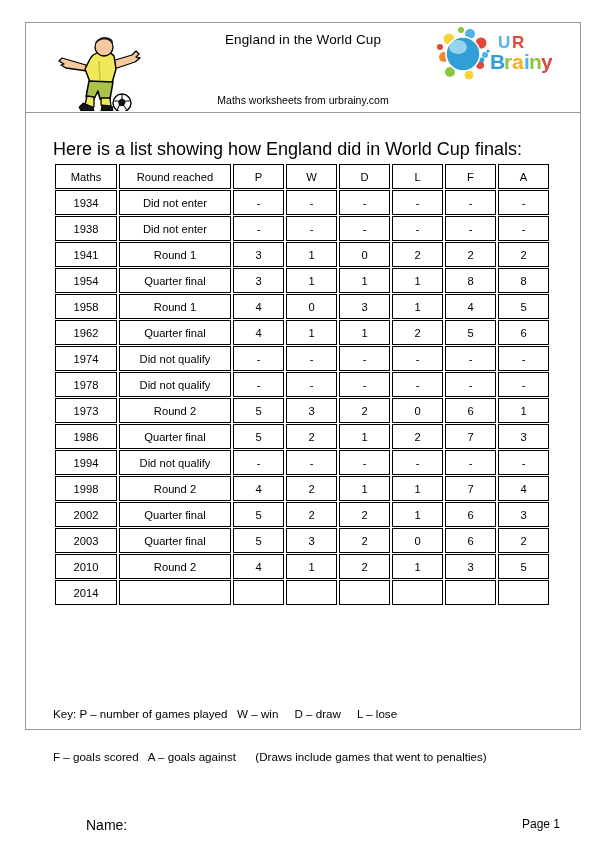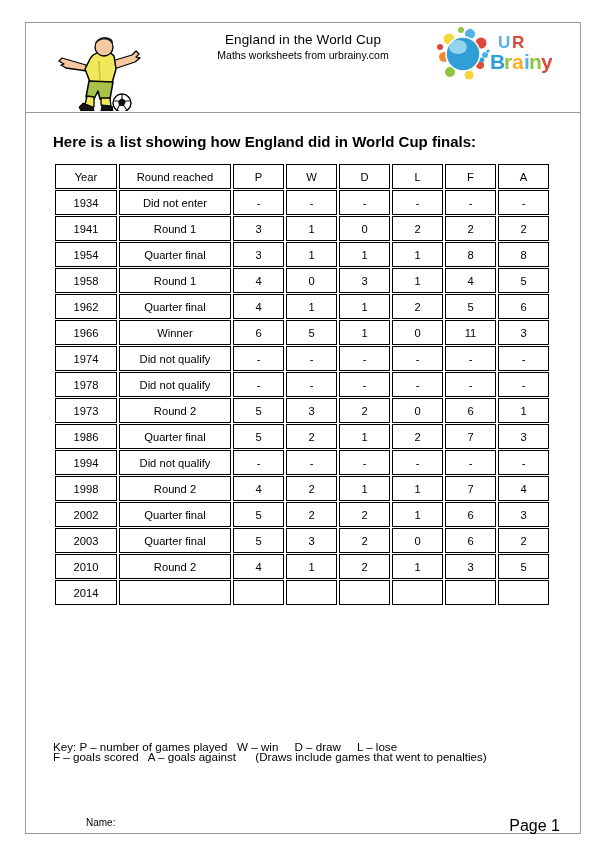--- a/index.html
+++ b/index.html
@@ -13,21 +13,21 @@
     font-family: "Liberation Sans", sans-serif;
     color: #000000;
     overflow: hidden;
   }
 
   .page {
     position: absolute;
     left: 25px;
     top: 22px;
     width: 556px;
-    height: 812px;
+    height: 708px;
     border: 1px solid #9a9a9a;
     box-sizing: border-box;
     background: #ffffff;
   }
 
   
   .header {
     position: relative;
     height: 90px;
     border-bottom: 1px solid #9a9a9a;
@@ -51,37 +51,37 @@
     pointer-events: none;
   }
   .title-main {
     font-size: 13.5px;
     line-height: 17px;
     letter-spacing: .1px;
   }
   .title-sub {
     font-size: 10.5px;
     line-height: 15px;
+    margin-top: 45px;
   }
 
   .logo {
     position: absolute;
     right: 28px;
     top: 4px;
     width: 116px;
     height: 56px;
   }
 
   
   .intro {
     position: absolute;
     left: 27px;
-    top: 110px;
-    font-size: 15px;
-    font-weight: bold;
+    top: 116px;
+    font-size: 18px;
   }
 
   
   .table-wrap {
     position: absolute;
     left: 27px;
     top: 140px;
     width: 490px;
   }
   table.wc {
@@ -101,44 +101,44 @@
     background: #ffffff;
   }
   col.c-year  { width: 62px; }
   col.c-round { width: 112px; }
   col.c-stat  { width: 51px; }
 
   
   .key {
     position: absolute;
     left: 27px;
-    top: 717px;
+    top: 684px;
     font-size: 11.6px;
     white-space: pre;
   }
   .key2 {
     position: absolute;
     left: 27px;
     top: 727px;
     font-size: 11.6px;
     white-space: pre;
   }
 
   
   .footer-name {
     position: absolute;
     left: 60px;
     top: 794px;
-    font-size: 10px;
+    font-size: 14px;
   }
   .footer-page {
     position: absolute;
     right: 20px;
     top: 794px;
-    font-size: 16px;
+    font-size: 12px;
   }
 </style>
 </head>
 <body>
 
 <div class="page">
 
   <div class="header">
 
     <div class="player-icon">
@@ -219,21 +219,21 @@
           <col class="c-round">
         <col class="c-stat">
           <col class="c-stat">
           <col class="c-stat">
         <col class="c-stat">
           <col class="c-stat">
           <col class="c-stat">
       </colgroup>
       <thead>
         <tr id="hdr-row">
-            <th>Year</th>
+            <th>Maths</th>
             <th>Round reached</th>
             <th>P</th>
             <th>W</th>
             <th>D</th>
             <th>L</th>
             <th>F</th>
             <th>A</th>
           </tr>
       </thead>
       <tbody id="body-rows">
@@ -241,20 +241,30 @@
             <td>1934</td>
             <td>Did not enter</td>
             <td>-</td>
             <td>-</td>
             <td>-</td>
             <td>-</td>
             <td>-</td>
             <td>-</td>
           </tr>
           <tr>
+            <td>1938</td>
+            <td>Did not enter</td>
+            <td>-</td>
+            <td>-</td>
+            <td>-</td>
+            <td>-</td>
+            <td>-</td>
+            <td>-</td>
+          </tr>
+          <tr>
             <td>1941</td>
             <td>Round 1</td>
             <td>3</td>
             <td>1</td>
             <td>0</td>
             <td>2</td>
             <td>2</td>
             <td>2</td>
           </tr>
           <tr>
@@ -279,30 +289,20 @@
           </tr>
           <tr>
             <td>1962</td>
             <td>Quarter final</td>
             <td>4</td>
             <td>1</td>
             <td>1</td>
             <td>2</td>
             <td>5</td>
             <td>6</td>
-          </tr>
-          <tr>
-            <td>1966</td>
-            <td>Winner</td>
-            <td>6</td>
-            <td>5</td>
-            <td>1</td>
-            <td>0</td>
-            <td>11</td>
-            <td>3</td>
           </tr>
           <tr>
             <td>1974</td>
             <td>Did not qualify</td>
             <td>-</td>
             <td>-</td>
             <td>-</td>
             <td>-</td>
             <td>-</td>
             <td>-</td>

